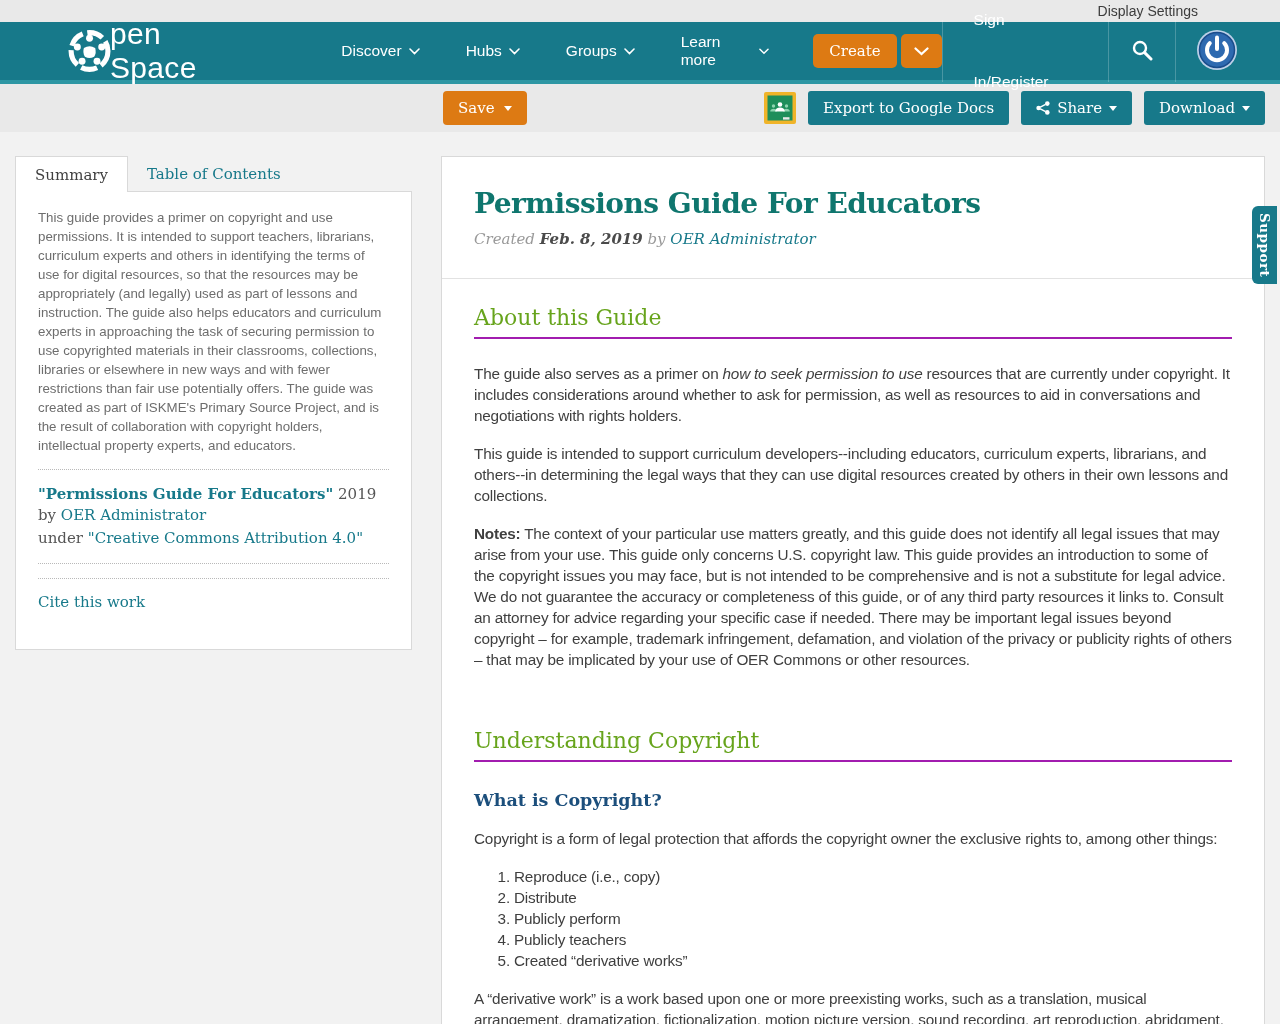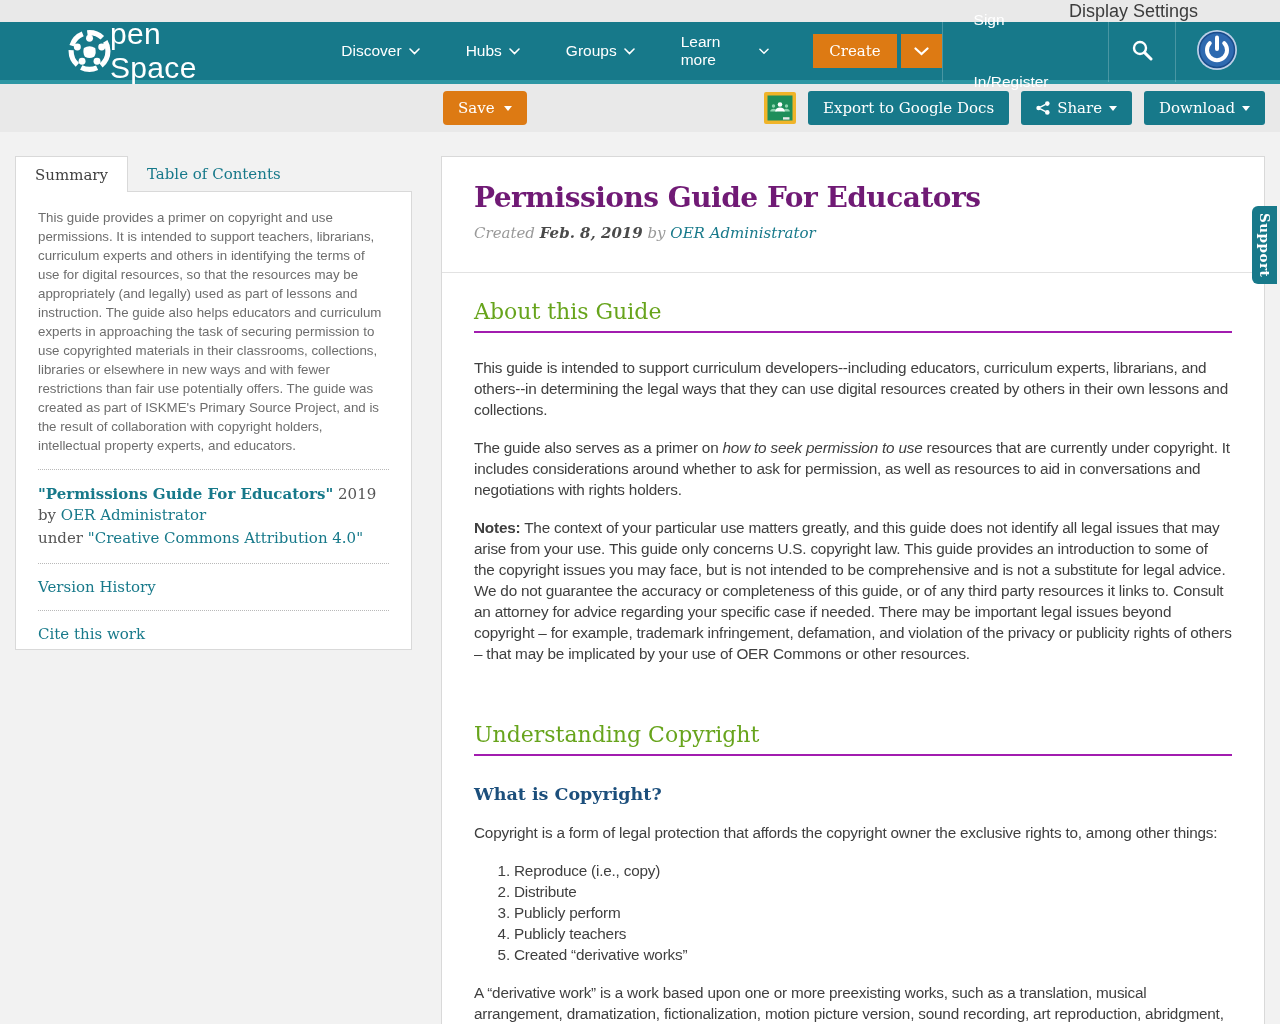--- a/index.html
+++ b/index.html
@@ -1,30 +1,30 @@
 <!DOCTYPE html>
 <html><head>
 <meta charset="utf-8">
 <style>
   * { box-sizing: border-box; }
   body { margin:0; font-family:"Liberation Sans", sans-serif; }
   .page { width:1280px; height:1024px; position:relative; background:#f2f2f2; overflow:hidden; }
 
   
   .topstrip { height:22px; background:#e9e9e9; display:flex; justify-content:flex-end; align-items:center; padding-right:82px; }
-  .topstrip a { font-size:18px; color:#3c3c3c; text-decoration:none; }
+  .topstrip a { font-size:14px; color:#3c3c3c; text-decoration:none; }
 
   
   .navbar { height:62px; background:#17798a; border-bottom:4px solid #2d96a3; display:flex; align-items:center; color:#fff; }
   .logo { display:flex; align-items:center; margin-left:66px; cursor:pointer; }
   .logo-text { font-size:30px; font-weight:300; letter-spacing:.3px; margin-left:-3px; color:#fff; }
   .nav { display:flex; gap:46px; margin-left:88px; }
   .nav-item { color:#fff; font-size:15.5px; text-decoration:none; display:flex; align-items:center; gap:7px; cursor:pointer; }
   .create-group { display:flex; margin-left:44px; gap:4px; }
-  .btn-orange { background:#dd7a13; color:#fff; border:none; border-radius:0; font-family:"DejaVu Serif", serif; font-size:15px; cursor:pointer; }
+  .btn-orange { background:#dd7a13; color:#fff; border:none; border-radius:5px; font-family:"DejaVu Serif", serif; font-size:15px; cursor:pointer; }
   .create-btn { padding:8px 16px; }
   .create-caret-btn { padding:8px 13px; display:flex; align-items:center; }
   .nav-right { margin-left:auto; display:flex; align-items:center; height:62px; }
   .vsep { width:1px; height:62px; background:rgba(255,255,255,.22); }
   .signin { color:#fff; font-size:15.5px; padding:0 31px; text-decoration:none; line-height:62px; }
   .search-btn { background:none; border:none; padding:0 22px; cursor:pointer; height:62px; }
   .power-btn { background:none; border:none; padding:0; margin:0 42px 0 20px; cursor:pointer; }
 
   
   .toolbar { height:48px; display:flex; align-items:center; padding:11px 15px; background:#e9e9e9; }
@@ -44,21 +44,21 @@
   .side-panel { background:#fff; border:1px solid #d9d9d9; margin-top:-1px; height:459px; padding:16px 22px; overflow:hidden; }
   .summary-text { font-size:13.3px; line-height:19px; color:#6d6d6d; margin:0; }
   hr.dotted { border:none; border-top:1px dotted #b9b9b9; margin:14px 0; }
   .citation { font-family:"DejaVu Serif", serif; font-size:15px; line-height:21px; color:#555; }
   .citation a { color:#17798a; text-decoration:none; cursor:pointer; }
   .cit-title { font-weight:bold; }
   .cit-under { margin-top:2px; }
   .side-link { display:block; font-family:"DejaVu Serif", serif; font-size:15px; color:#17798a; text-decoration:none; cursor:pointer; }
 
   .main-panel { flex:1; background:#fff; border:1px solid #d9d9d9; height:900px; padding:22px 32px 0; overflow:hidden; }
-  .doc-title { font-family:"DejaVu Serif", serif; font-size:28px; color:#701a75; margin:2px 0 10px; font-weight:700; letter-spacing:-.5px; }
+  .doc-title { font-family:"DejaVu Serif", serif; font-size:28px; color:#0f766e; margin:8px 0 10px; font-weight:700; letter-spacing:-.5px; }
   .byline { font-family:"DejaVu Serif", serif; font-style:italic; font-size:15px; margin:0; color:#999; }
   .byline .date { color:#4a4a4a; font-weight:700; }
   .byline .author { color:#17798a; text-decoration:none; cursor:pointer; }
   .panel-divider { border:none; border-top:1px solid #e2e2e2; margin:30px -32px 0; }
   .section-h { font-family:"DejaVu Serif", serif; font-weight:400; font-size:22px; color:#67a41c; border-bottom:2px solid #a21caf; padding-bottom:7px; margin:26px 0 24px; }
   .section-h.second { margin-top:58px; }
   .body-p { font-size:15.3px; line-height:21px; color:#3f3f3f; margin:0 0 17px; letter-spacing:-.2px; }
   .sub-h { font-family:"DejaVu Serif", serif; font-size:17.5px; color:#1c4f7c; margin:28px 0 18px; font-weight:700; }
   ol.rights { margin:0 0 17px; padding-left:40px; font-size:15.3px; line-height:21px; color:#3f3f3f; letter-spacing:-.2px; }
 
@@ -190,40 +190,39 @@
         <div class="tab inactive">Table of Contents</div>
       </div>
       <div class="side-panel">
         <p class="summary-text">This guide provides a primer on copyright and use permissions. It is intended to support teachers, librarians, curriculum experts and others in identifying the terms of use for digital resources, so that the resources may be appropriately (and legally) used as part of lessons and instruction. The guide also helps educators and curriculum experts in approaching the task of securing permission to use copyrighted materials in their classrooms, collections, libraries or elsewhere in new ways and with fewer restrictions than fair use potentially offers. The guide was created as part of ISKME's Primary Source Project, and is the result of collaboration with copyright holders, intellectual property experts, and educators.</p>
         <hr class="dotted">
         <div class="citation">
           <a href="#" class="cit-title">"Permissions Guide For Educators"</a><span> 2019 by </span><a href="#">OER Administrator</a>
           <div class="cit-under"><span>under </span><a href="#">"Creative Commons Attribution 4.0"</a></div>
         </div>
         <hr class="dotted">
-        <a href="#" class="side-link">Version History</a>
         <hr class="dotted">
         <a href="#" class="side-link">Cite this work</a>
       </div>
     </aside>
 
     <main class="main-panel">
       <h1 class="doc-title">Permissions Guide For Educators</h1>
       <p class="byline">
         <span>Created</span>
         <span class="date">Feb. 8, 2019</span>
         <span>by</span>
         <a href="#" class="author">OER Administrator</a>
       </p>
       <hr class="panel-divider">
 
       <section>
         <h2 class="section-h">About this Guide</h2>
+        <p class="body-p"><span>The guide also serves as a primer on </span><i>how to seek permission to use</i><span> resources that are currently under copyright. It includes considerations around whether to ask for permission, as well as resources to aid in conversations and negotiations with rights holders.</span></p>
         <p class="body-p">This guide is intended to support curriculum developers--including educators, curriculum experts, librarians, and others--in determining the legal ways that they can use digital resources created by others in their own lessons and collections.</p>
-        <p class="body-p"><span>The guide also serves as a primer on </span><i>how to seek permission to use</i><span> resources that are currently under copyright. It includes considerations around whether to ask for permission, as well as resources to aid in conversations and negotiations with rights holders.</span></p>
         <p class="body-p"><b>Notes:</b><span> The context of your particular use matters greatly, and this guide does not identify all legal issues that may arise from your use. This guide only concerns U.S. copyright law. This guide provides an introduction to some of the copyright issues you may face, but is not intended to be comprehensive and is not a substitute for legal advice. We do not guarantee the accuracy or completeness of this guide, or of any third party resources it links to. Consult an attorney for advice regarding your specific case if needed. There may be important legal issues beyond copyright – for example, trademark infringement, defamation, and violation of the privacy or publicity rights of others – that may be implicated by your use of OER Commons or other resources.</span></p>
       </section>
 
       <section>
         <h2 class="section-h second">Understanding Copyright</h2>
         <h3 class="sub-h">What is Copyright?</h3>
         <p class="body-p">Copyright is a form of legal protection that affords the copyright owner the exclusive rights to, among other things:</p>
         <ol class="rights">
           <li>Reproduce (i.e., copy)</li>
           <li>Distribute</li>

